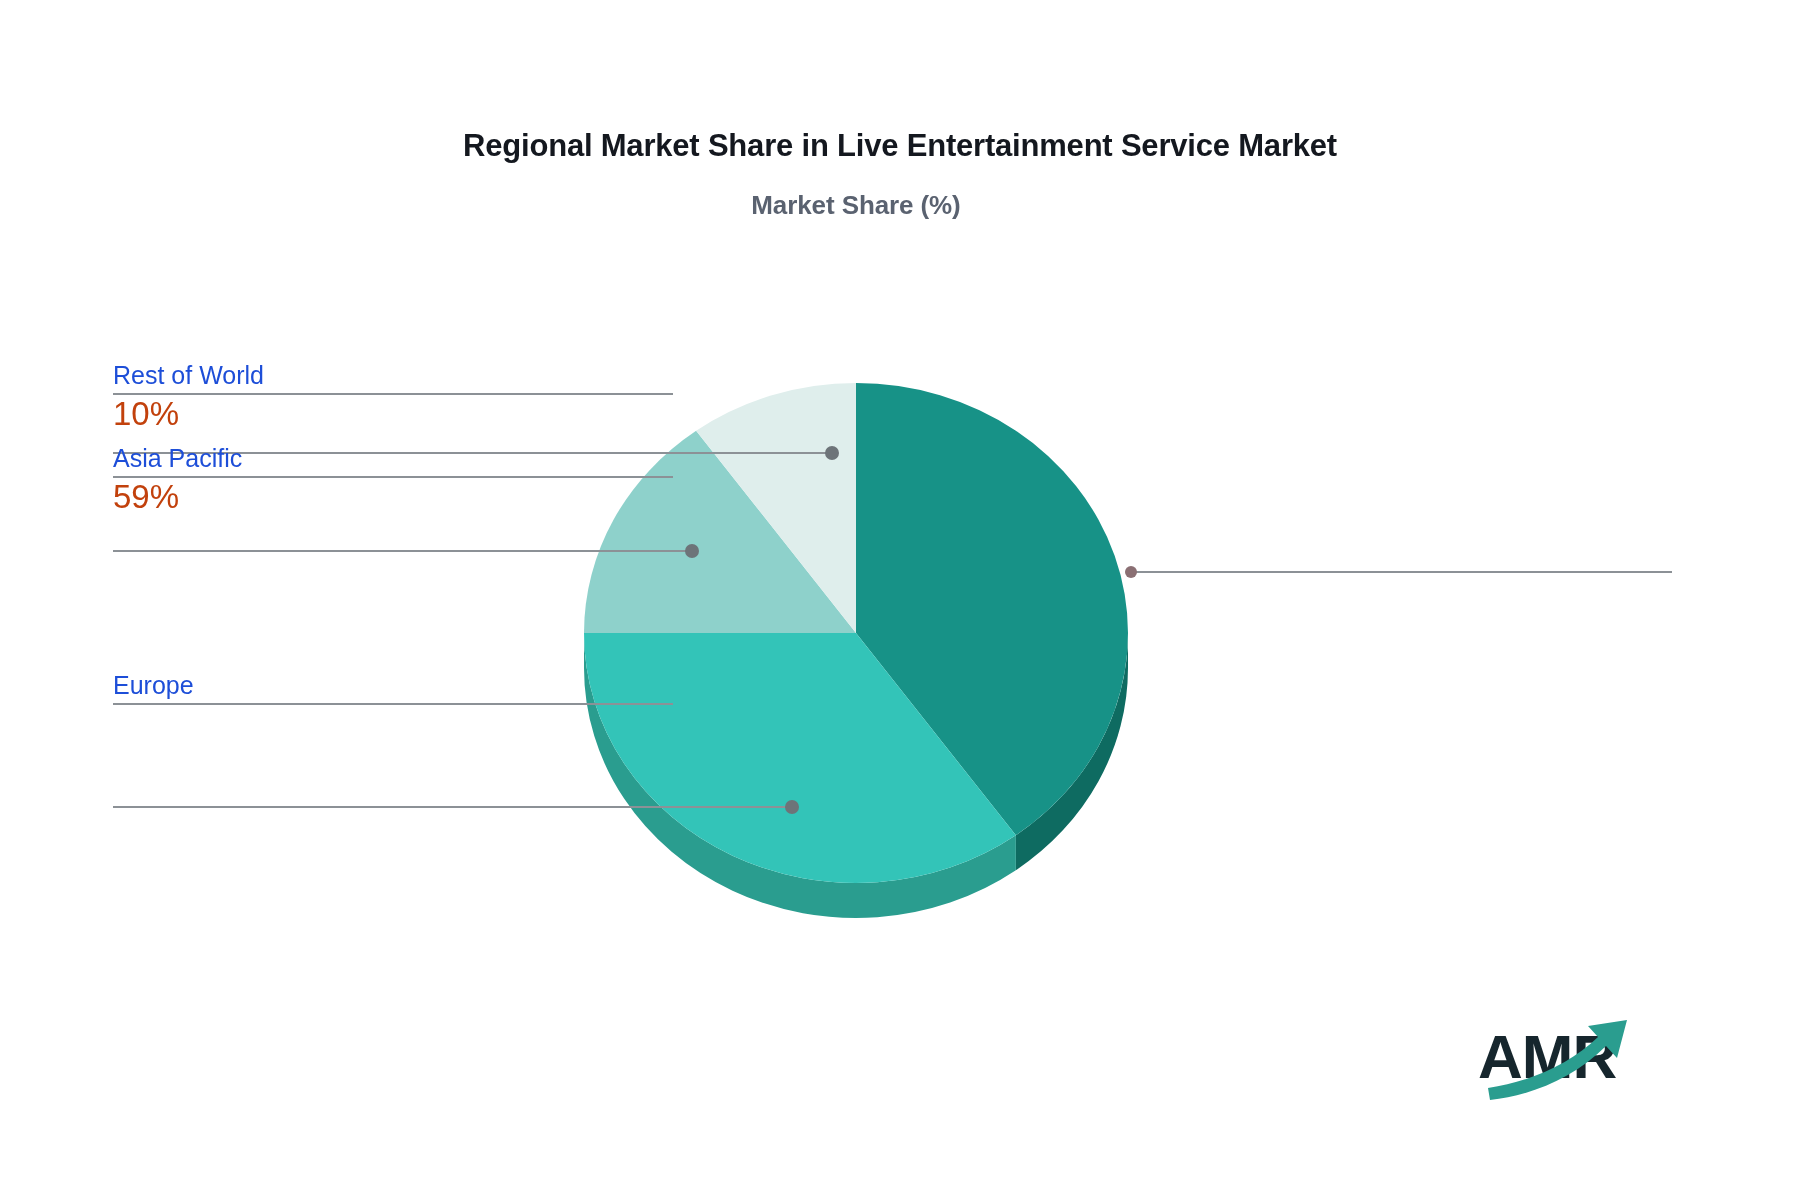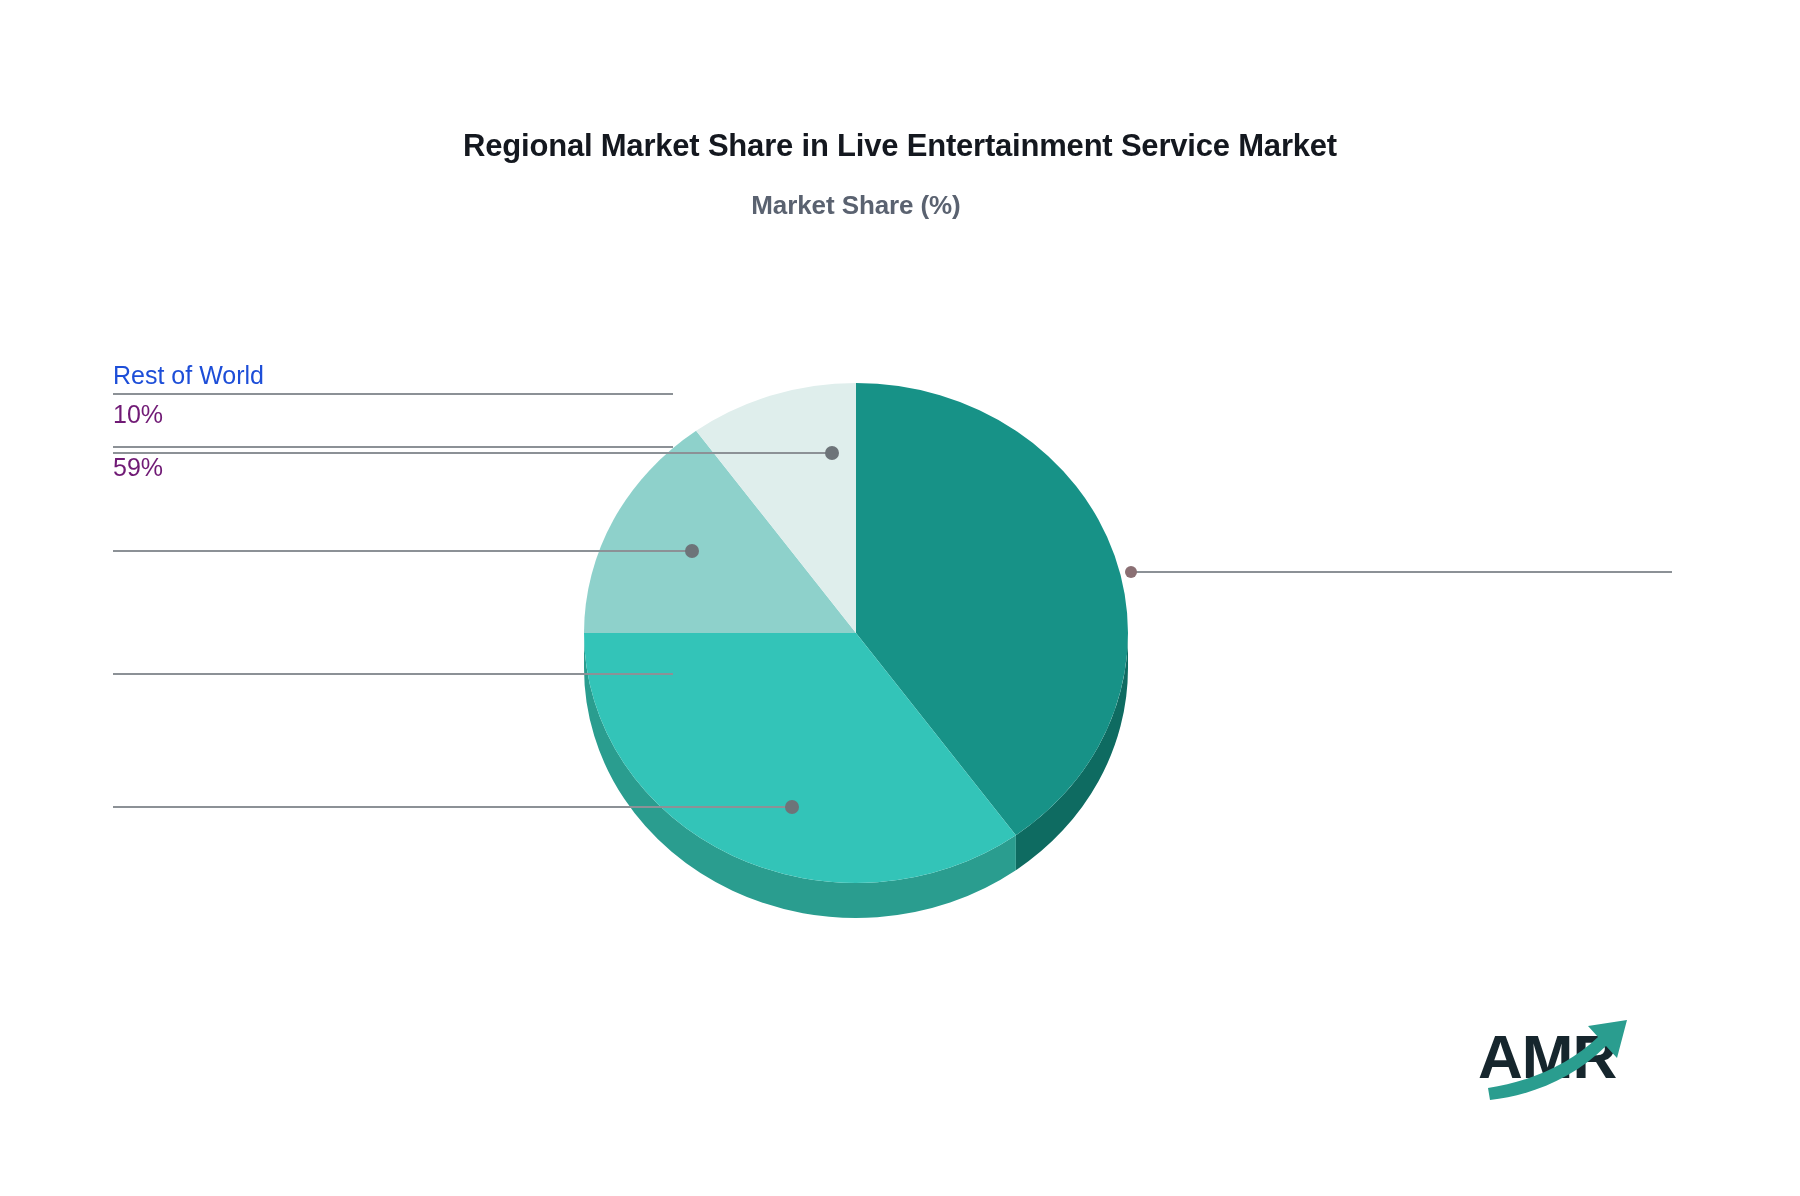--- a/index.html
+++ b/index.html
@@ -53,22 +53,22 @@
     position: absolute;
     font-family: "Liberation Sans", sans-serif;
   }
   .callout .cat {
     font-size: 25px;
     color: #1d4ed8;
     white-space: nowrap;
     line-height: 30px;
   }
   .callout .val {
-    font-size: 25px;
-    color: #701a75;
+    font-size: 33px;
+    color: #c2410c;
     white-space: nowrap;
     line-height: 34px;
   }
   .callout .rule {
     height: 2px;
     background: #8c9196;
     margin: 3px 0 2px 0;
   }
   .callout.right {
     text-align: right;
@@ -138,22 +138,24 @@
     </g>
   </svg>
 
   <div class="callout left" style="left:113px; top:360px; width:560px;">
     <div class="cat">Rest of World</div>
     <div class="rule"></div>
     <div class="val">10%</div>
   </div>
 
   <div class="callout left" style="left:113px; top:443px; width:560px;">
+    <div class="cat">Asia Pacific</div>
     <div class="rule"></div>
     <div class="val">59%</div>
   </div>
 
   <div class="callout left" style="left:113px; top:670px; width:560px;">
+    <div class="cat">Europe</div>
     <div class="rule"></div>
   </div>
 
 
 </div>
 
 </body></html>

